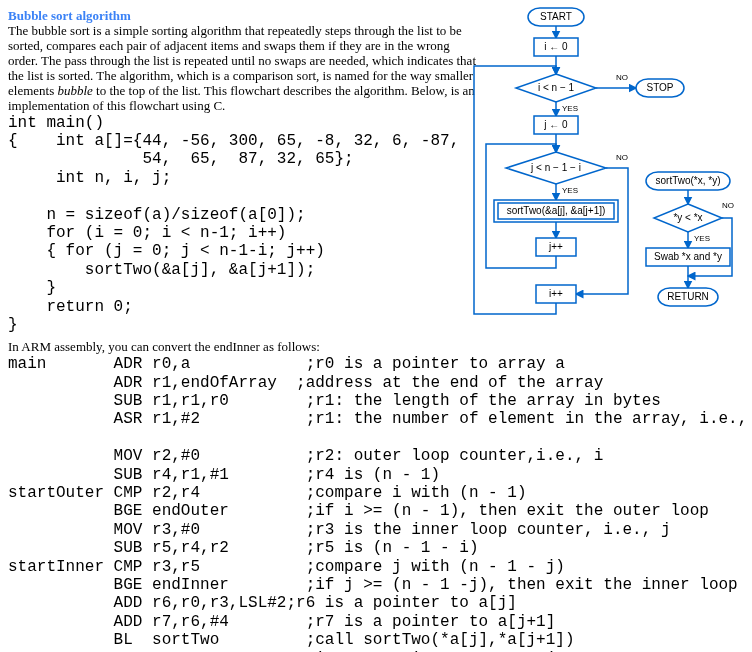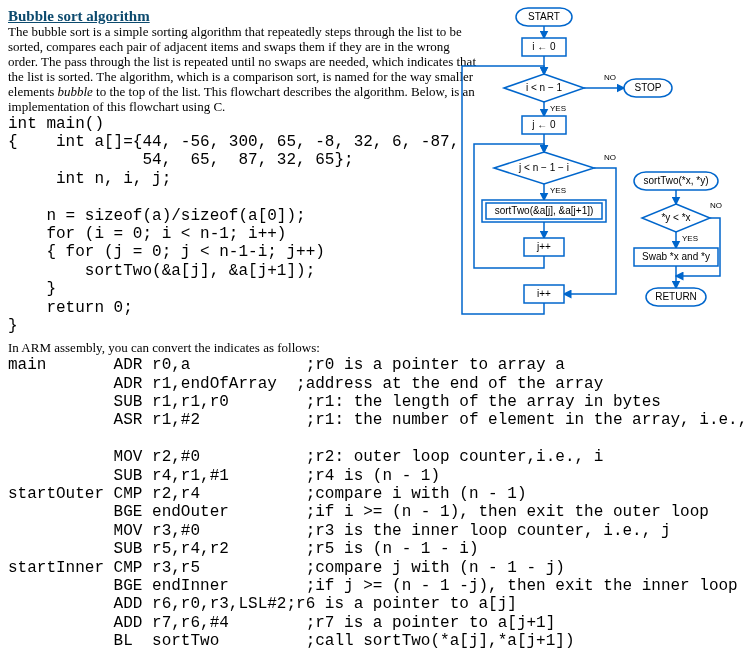--- a/index.html
+++ b/index.html
@@ -7,42 +7,41 @@
     padding: 8px;
     font-family: "Times New Roman", serif;
     font-size: 13px;
     background: white;
     color: black;
     width: 752px;
     box-sizing: border-box;
     position: relative;
   }
   .title {
-    color: #0c4a6e;
+    color: #3b82f6;
     font-weight: bold;
-    font-size: 15px;
-    text-decoration: underline;
+    font-size: 13px;
   }
   .left-col {
     width: 470px;
   }
   .para {
     line-height: 1.15;
   }
   .italic { font-style: italic; }
   .code {
     font-family: "Courier New", monospace;
     font-size: 16px;
     white-space: pre;
     line-height: 1.15;
   }
   
   .flow {
     position: absolute;
-    left: 454px;
+    left: 466px;
     top: 4px;
     width: 268px;
     height: 400px;
   }
   .flow svg { width: 100%; height: 100%; }
   .node { fill: white; stroke: #0066cc; stroke-width: 1.5; }
   .node-rounded { rx: 12; ry: 12; }
   .flowtxt { font-family: Arial, sans-serif; font-size: 10px; fill: black; text-anchor: middle; dominant-baseline: middle; }
   .flowlbl { font-family: Arial, sans-serif; font-size: 8px; fill: black; }
   .arrow { stroke: #0066cc; stroke-width: 1.5; fill: none; marker-end: url(#arr); }
@@ -63,21 +62,21 @@
     n = sizeof(a)/sizeof(a[0]);
     for (i = 0; i &lt; n-1; i++)
     { for (j = 0; j &lt; n-1-i; j++)
         sortTwo(&amp;a[j], &amp;a[j+1]);
     }
     return 0;
 }</div>
 </div>
 
 <div style="height:6px"></div>
-<div class="para">In ARM assembly, you can convert the indicates as follows:</div>
+<div class="para">In ARM assembly, you can convert the endInner as follows:</div>
 <div class="code">main       ADR r0,a            ;r0 is a pointer to array a
            ADR r1,endOfArray  ;address at the end of the array
            SUB r1,r1,r0        ;r1: the length of the array in bytes
            ASR r1,#2           ;r1: the number of element in the array, i.e., n
 
            MOV r2,#0           ;r2: outer loop counter,i.e., i
            SUB r4,r1,#1        ;r4 is (n - 1)
 startOuter CMP r2,r4           ;compare i with (n - 1)
            BGE endOuter        ;if i &gt;= (n - 1), then exit the outer loop
            MOV r3,#0           ;r3 is the inner loop counter, i.e., j

